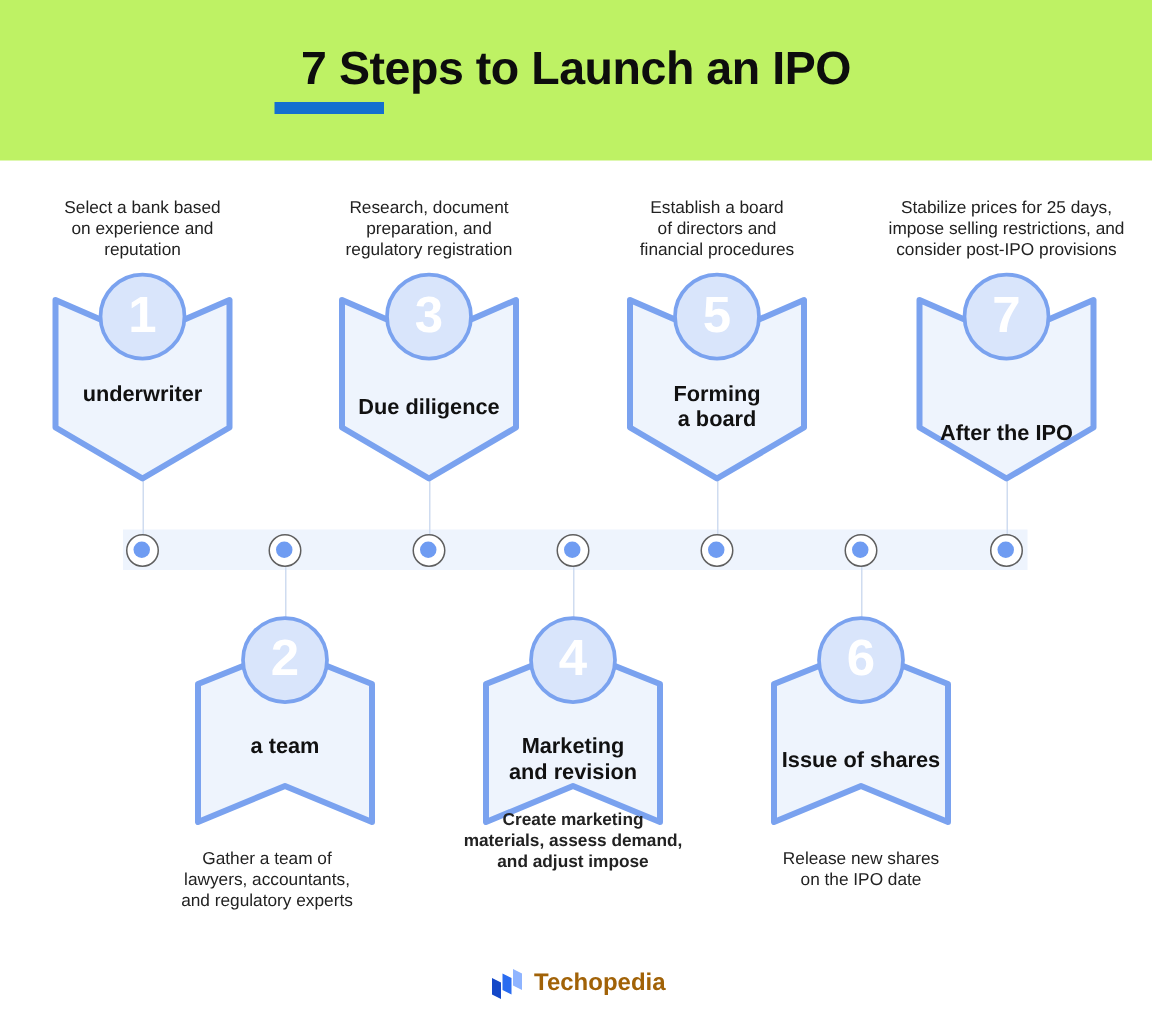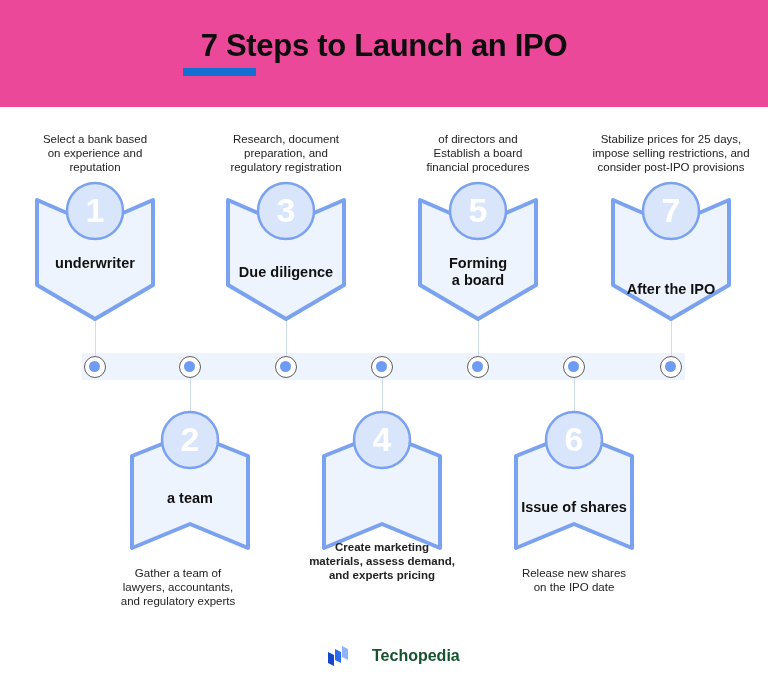--- a/index.html
+++ b/index.html
@@ -1,38 +1,38 @@
 <!DOCTYPE html>
 <html><head>
 <meta charset="utf-8">
 <style>
   * { box-sizing: border-box; margin: 0; padding: 0; }
   body { width: 768px; height: 687px; background: #ffffff; position: relative; overflow: hidden;
          font-family: "Liberation Sans", "DejaVu Sans", sans-serif; color: #111111; }
-  .header { position: absolute; left: 0; top: 0; width: 768px; height: 107px; background: #ec4899; }
+  .header { position: absolute; left: 0; top: 0; width: 768px; height: 107px; background: #bef264; }
   .title { position: absolute; left: 0; top: 28px; width: 768px; text-align: center;
            font-size: 31px; font-weight: 700; letter-spacing: -0.3px; color: #0d0d0d; }
   .underline { position: absolute; left: 183px; top: 68px; width: 73px; height: 8px; background: #1470d0; }
 
   .band { position: absolute; left: 82px; top: 353px; width: 603px; height: 27px; background: #eef4fd; }
   .connector { position: absolute; width: 1px; background: #cfdcf0; }
   .dot { position: absolute; width: 22px; height: 22px; border-radius: 50%; border: 1.5px solid #5f5f5f;
          background: #ffffff; }
   .dot::after { content: ""; position: absolute; left: 4px; top: 4px; width: 11px; height: 11px;
                 border-radius: 50%; background: #6f9cf2; }
 
   .step { position: absolute; width: 140px; }
   .step svg { position: absolute; left: 0; top: 0; overflow: visible; }
   .num { position: absolute; width: 60px; text-align: center; font-size: 34px; font-weight: 700; color: #ffffff; }
   .label { position: absolute; width: 140px; text-align: center; font-size: 14.5px; font-weight: 700;
            line-height: 17px; color: #111111; }
   .desc { position: absolute; width: 200px; text-align: center; font-size: 11.5px; line-height: 14px; color: #222222; }
 
   .logo { position: absolute; left: 328px; top: 645px; height: 22px; display: flex; align-items: center; }
-  .logo-text { font-size: 16px; font-weight: 700; color: #14532d; margin-left: 24px; }
+  .logo-text { font-size: 16px; font-weight: 700; color: #a16207; margin-left: 8px; }
 </style>
 </head>
 <body>
 
 <div class="header">
   <div class="title">7 Steps to Launch an IPO</div>
   <div class="underline"></div>
 </div>
 
 <div class="band"></div>
@@ -90,42 +90,46 @@
       <div>regulatory registration</div>
     </div>
     <div class="connector" style="left: 382px; top: 378px; height: 38px;"></div>
     <div class="dot" style="left: 371px; top: 356px;"></div>
     <div class="step" style="left: 312px; top: 418px; height: 140px;">
       <svg width="140" height="140">
         <polygon points="12,38 42,26 98,26 128,38 128,130 70,106 12,130" fill="#eef4fd" stroke="#7aa2ef" stroke-width="4" stroke-linejoin="round"></polygon>
         <circle cx="70" cy="22" r="28" fill="#d9e5fb" stroke="#7aa2ef" stroke-width="2.5"></circle>
       </svg>
       <div class="num" style="left: 40px; top: 2px;">4</div>
+      <div class="label" style="left: 0px; top: 72px;">
+        <div>Marketing</div>
+        <div>and revision</div>
+      </div>
     </div>
     <div class="desc" style="left: 282px; top: 540px; font-weight: bold;">
       <div>Create marketing</div>
       <div>materials, assess demand,</div>
-      <div>and experts pricing</div>
+      <div>and adjust impose</div>
     </div>
     <div class="connector" style="left: 478px; top: 320px; height: 36px;"></div>
     <div class="dot" style="left: 467px; top: 356px;"></div>
     <div class="step" style="left: 408px; top: 195px; height: 140px;">
       <svg width="140" height="140">
         <polygon points="12,5 42,18 98,18 128,5 128,90 70,124 12,90" fill="#eef4fd" stroke="#7aa2ef" stroke-width="4" stroke-linejoin="round"></polygon>
         <circle cx="70" cy="16" r="28" fill="#d9e5fb" stroke="#7aa2ef" stroke-width="2.5"></circle>
       </svg>
       <div class="num" style="left: 40px; top: -4px;">5</div>
       <div class="label" style="left: 0px; top: 60px;">
         <div>Forming</div>
         <div>a board</div>
       </div>
     </div>
     <div class="desc" style="left: 378px; top: 132px;">
+      <div>Establish a board</div>
       <div>of directors and</div>
-      <div>Establish a board</div>
       <div>financial procedures</div>
     </div>
     <div class="connector" style="left: 574px; top: 378px; height: 38px;"></div>
     <div class="dot" style="left: 563px; top: 356px;"></div>
     <div class="step" style="left: 504px; top: 418px; height: 140px;">
       <svg width="140" height="140">
         <polygon points="12,38 42,26 98,26 128,38 128,130 70,106 12,130" fill="#eef4fd" stroke="#7aa2ef" stroke-width="4" stroke-linejoin="round"></polygon>
         <circle cx="70" cy="22" r="28" fill="#d9e5fb" stroke="#7aa2ef" stroke-width="2.5"></circle>
       </svg>
       <div class="num" style="left: 40px; top: 2px;">6</div>

